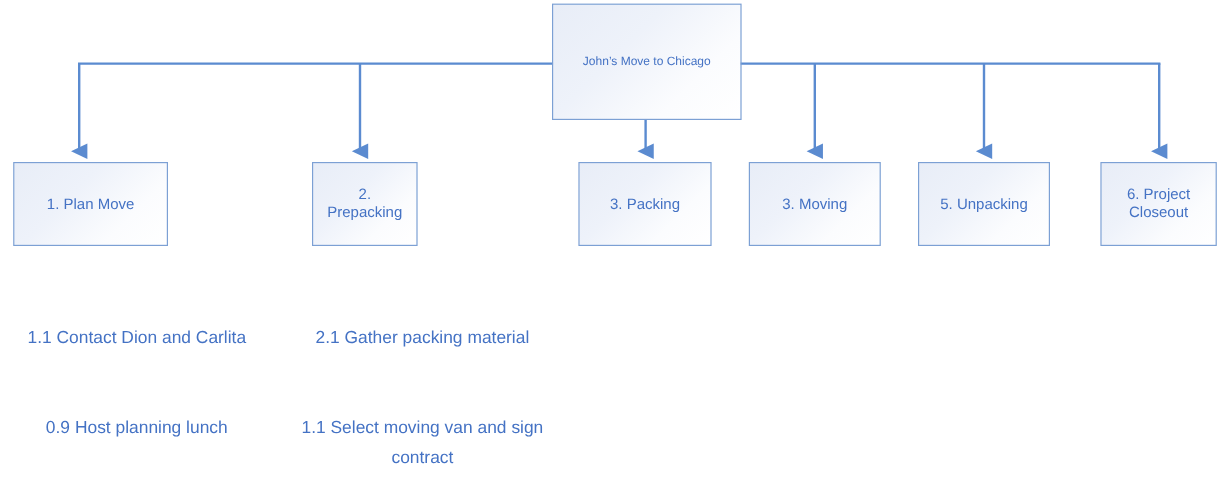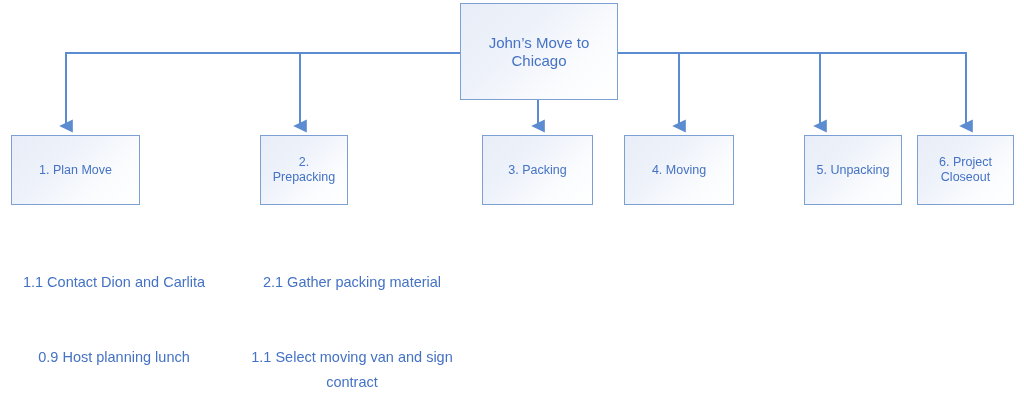--- a/index.html
+++ b/index.html
@@ -51,34 +51,34 @@
     display: block;
     padding: 0 6px;
     white-space: pre-line;
   }
 
   #box-root {
     left: 460px;
     top: 3px;
     width: 158px;
     height: 97px;
-    font-size: 15px;
+    font-size: 10px;
   }
 
   .wbs-box-l2 {
     top: 135px;
     height: 70px;
     font-size: 12.5px;
   }
 
   #box-1 { left: 11px;  width: 129px; }
   #box-2 { left: 260px; width: 88px; }
   #box-3 { left: 482px; width: 111px; }
   #box-4 { left: 624px; width: 110px; }
-  #box-5 { left: 765px; width: 98px; margin-left: 39px; }
+  #box-5 { left: 765px; width: 110px; }
   #box-6 { left: 917px; width: 97px; }
 
   
   .wbs-sublist {
     position: absolute;
     top: 220px;
     color: #4472C4;
     font-size: 14.5px;
     line-height: 25px;
     white-space: pre-wrap;
@@ -126,21 +126,21 @@
   <div class="wbs-box wbs-box-l2" id="box-1">
     <span class="wbs-box-label">1. Plan Move</span>
   </div>
   <div class="wbs-box wbs-box-l2" id="box-2">
     <span class="wbs-box-label">2. Prepacking</span>
   </div>
   <div class="wbs-box wbs-box-l2" id="box-3">
     <span class="wbs-box-label">3. Packing</span>
   </div>
   <div class="wbs-box wbs-box-l2" id="box-4">
-    <span class="wbs-box-label">4. Moving</span>
+    <span class="wbs-box-label">3. Moving</span>
   </div>
   <div class="wbs-box wbs-box-l2" id="box-5">
     <span class="wbs-box-label">5. Unpacking</span>
   </div>
   <div class="wbs-box wbs-box-l2" id="box-6">
     <span class="wbs-box-label">6. Project
 Closeout</span>
   </div>
 
   <div class="wbs-sublist" id="sublist-1">

